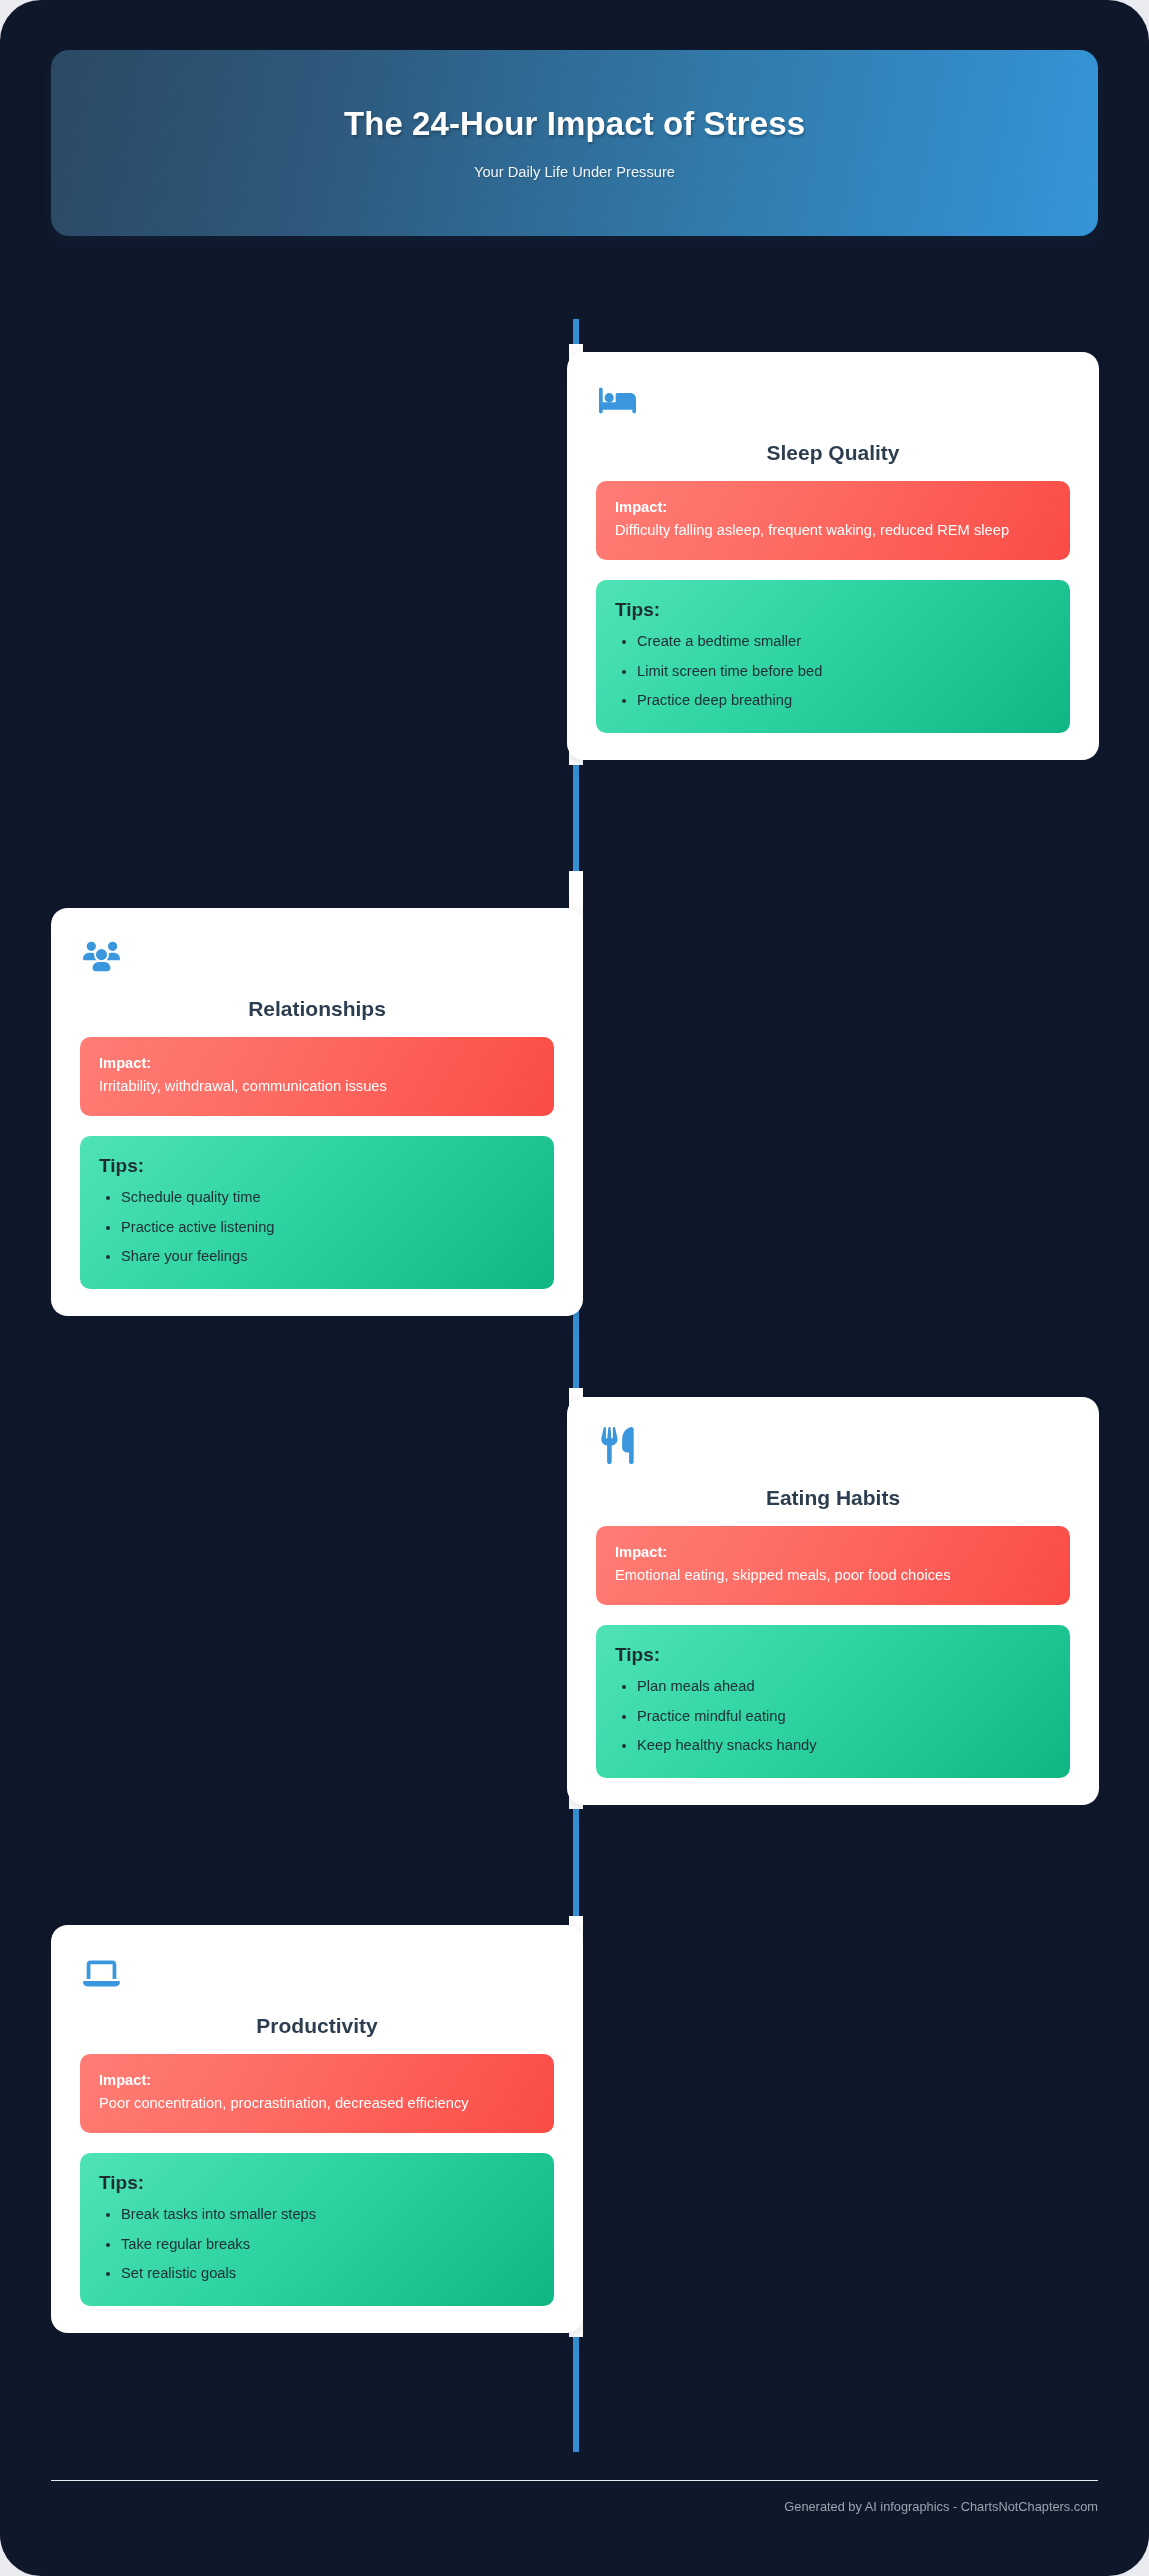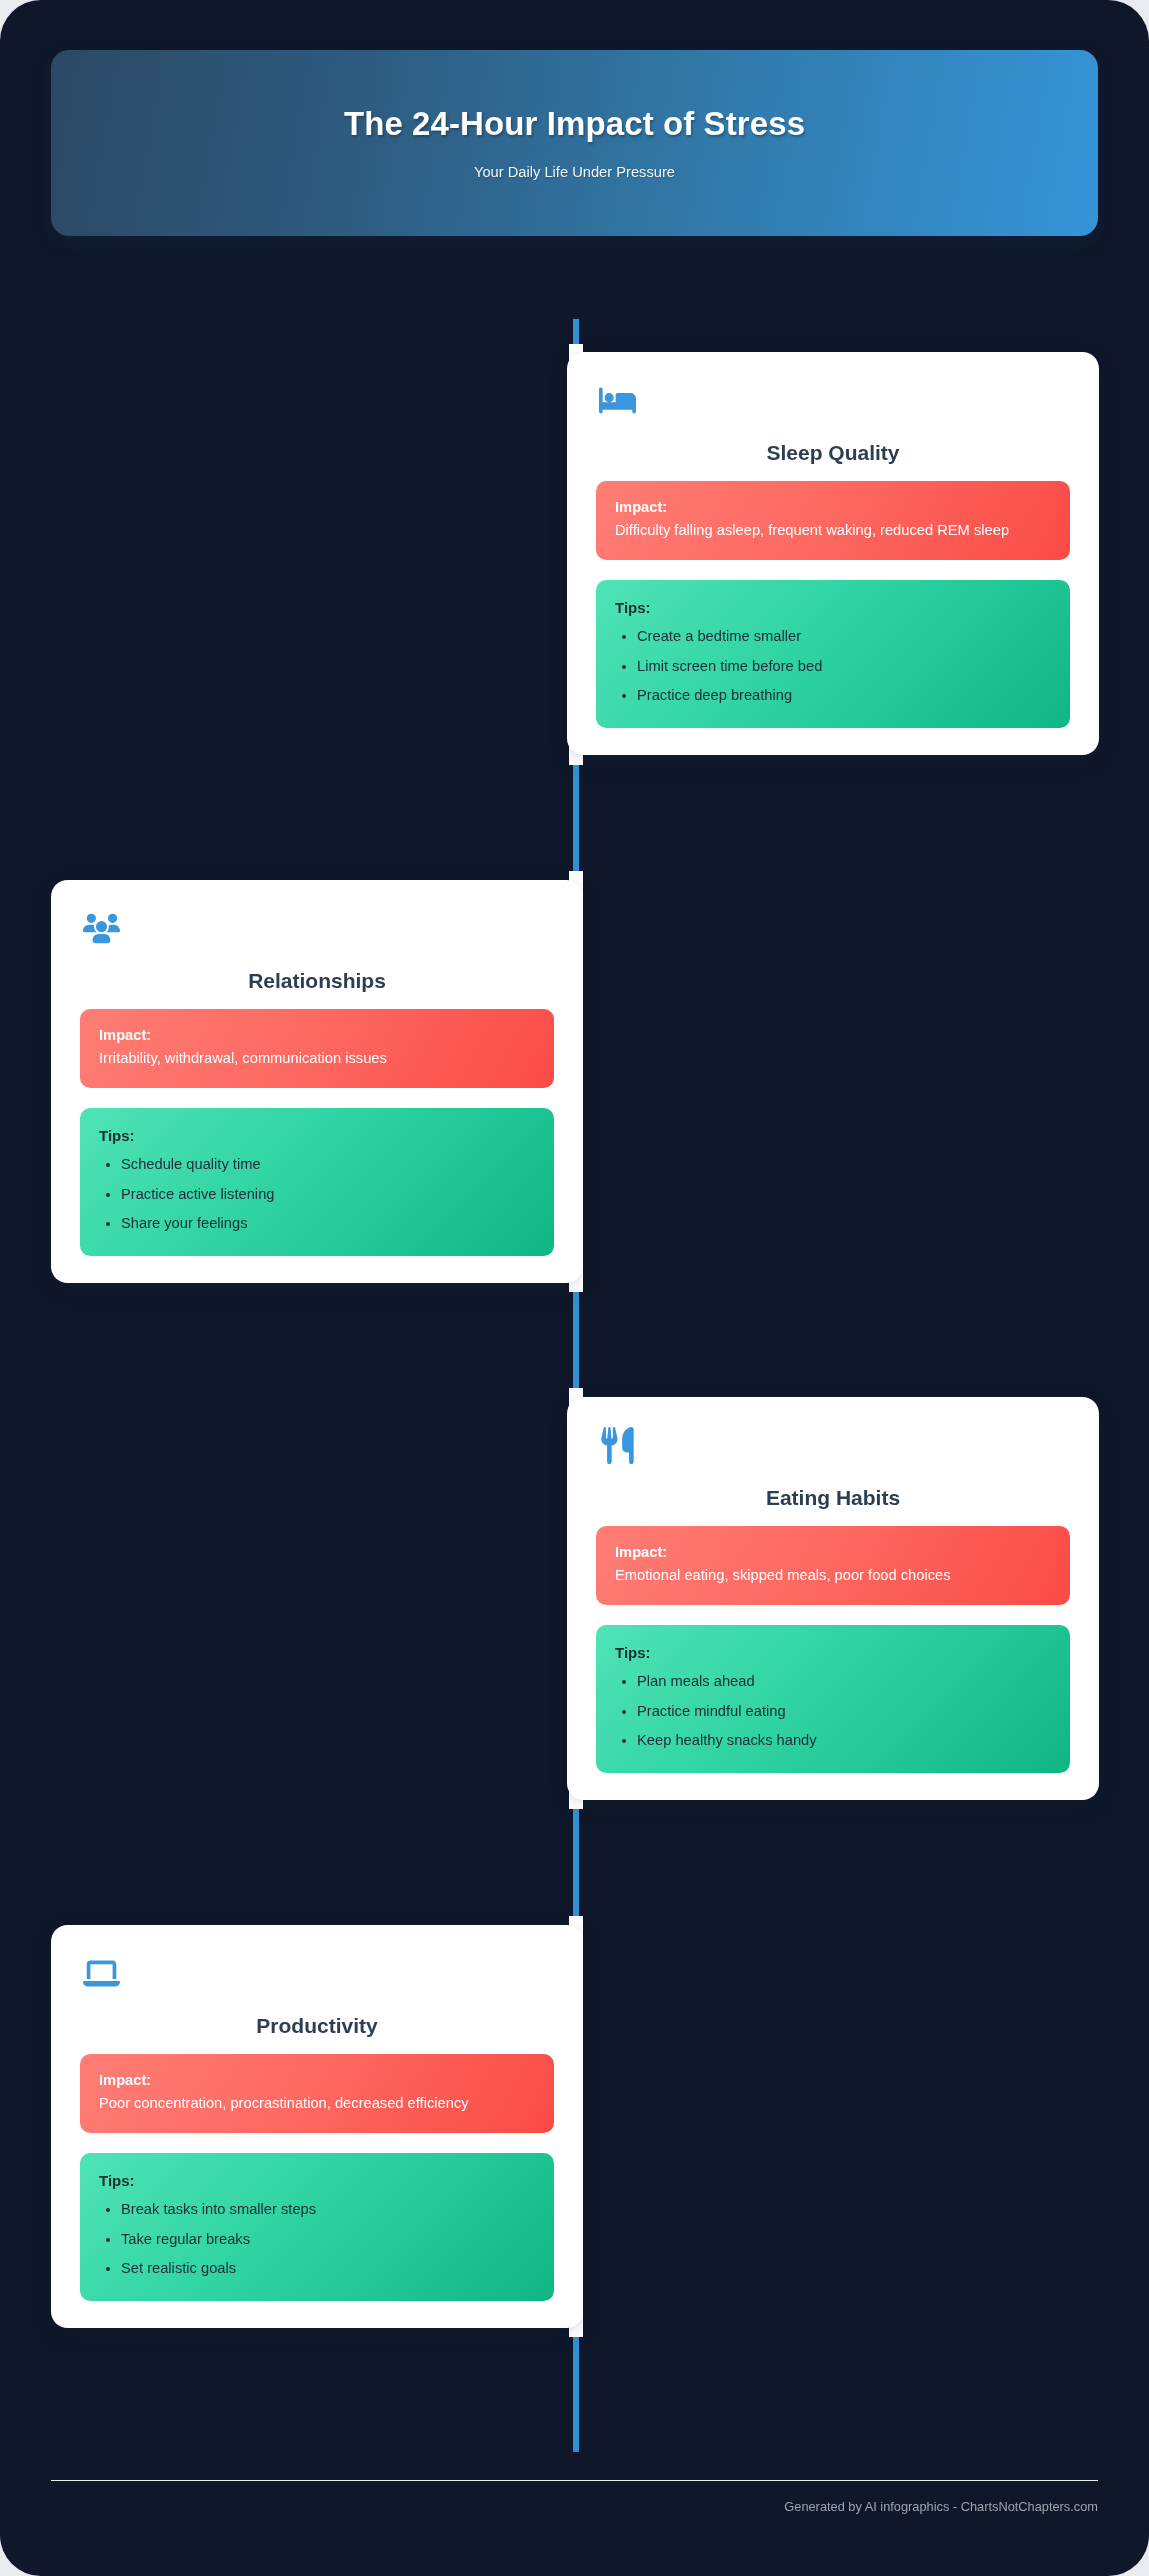--- a/index.html
+++ b/index.html
@@ -145,21 +145,21 @@
     line-height: 1.42;
   }
 
   .tips-box {
     background: linear-gradient(135deg, #4fe3b6 0%, #2ed3a1 45%, #0fb684 100%);
     border-radius: 10.2px;
     padding: 19px 19px 22px 19px;
     color: #1d2b33;
   }
   .tips-label {
-    font-size: 15px;
+    font-size: 19px;
     font-weight: bold;
     margin: 0 0 11.5px 0;
     color: #1f2d33;
   }
   .tips-list {
     margin: 0;
     padding: 0 0 0 22px;
     list-style: disc;
   }
   .tips-list li {
@@ -215,21 +215,21 @@
         </div>
         <div class="tips-box">
           <p class="tips-label">Tips:</p>
           <ul class="tips-list">
             <li>Create a bedtime smaller</li>
             <li>Limit screen time before bed</li>
             <li>Practice deep breathing</li>
           </ul>
         </div>
       </div>
-      <div class="card left" style="top: 880px;">
+      <div class="card left" style="top: 908px;">
         <span class="card-icon">
           <svg viewBox="0 0 640 512" fill="currentColor">
             <path d="M144 160A80 80 0 1 0 144 0a80 80 0 1 0 0 160zm368 0A80 80 0 1 0 512 0a80 80 0 1 0 0 160zM0 298.7C0 310.4 9.6 320 21.3 320H234.7c.2 0 .4 0 .7 0c-26.6-23.5-43.3-57.8-43.3-96c0-7.6 .7-15 1.9-22.3c-13.6-6.3-28.7-9.7-44.6-9.7H106.7C47.8 192 0 239.8 0 298.7zM405.3 320H618.7c11.8 0 21.3-9.6 21.3-21.3C640 239.8 592.2 192 533.3 192H490.7c-15.9 0-31 3.5-44.6 9.7c1.3 7.2 1.9 14.7 1.9 22.3c0 38.2-16.8 72.5-43.3 96c.2 0 .4 0 .7 0zM320 320a96 96 0 1 0 0-192 96 96 0 1 0 0 192zM218.7 512H421.3c29.5 0 53.3-23.9 53.3-53.3C474.7 399.8 426.9 352 368 352H272c-58.9 0-106.7 47.8-106.7 106.7c0 29.5 23.9 53.3 53.3 53.3z"></path>
           </svg>
         </span>
         <h2 class="card-title">Relationships</h2>
         <div class="impact-box">
           <p class="impact-label">Impact:</p>
           <p class="impact-text">Irritability, withdrawal, communication issues</p>
         </div>

